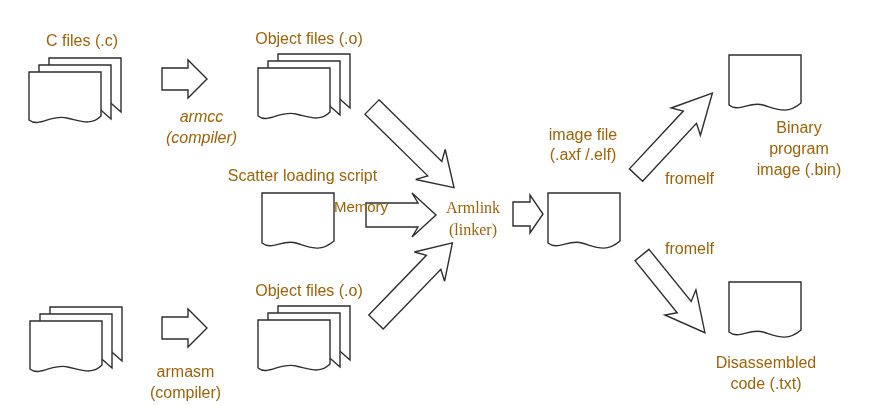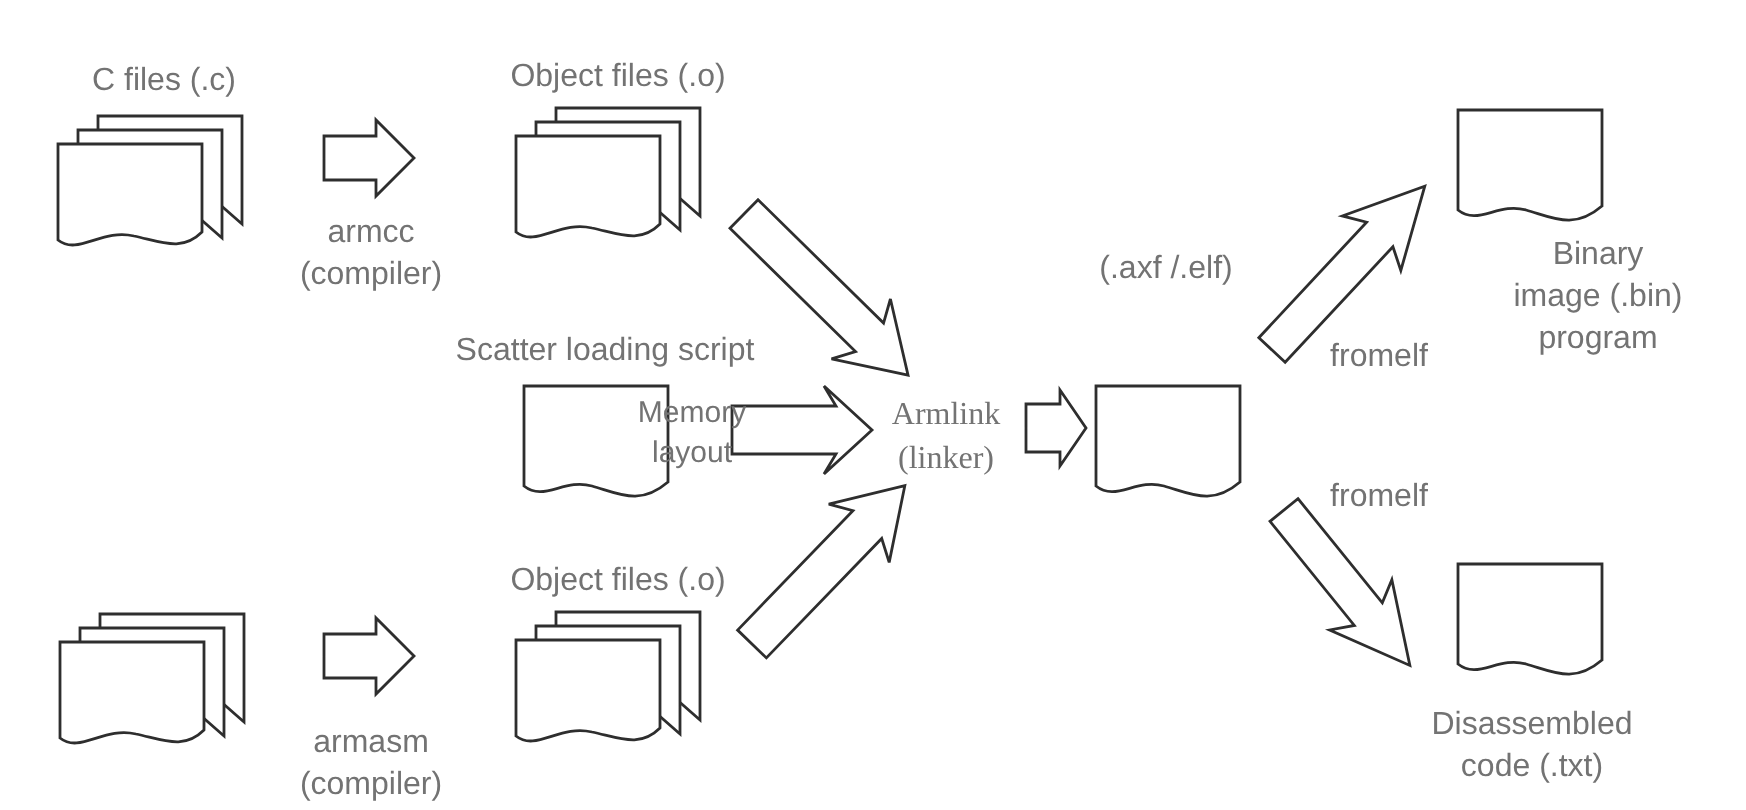--- a/index.html
+++ b/index.html
@@ -10,21 +10,21 @@
     font-family:"Liberation Sans", sans-serif;
     overflow:hidden;
   }
   .shapes{position:absolute;left:0;top:0;}
   .shape{fill:#ffffff;stroke:#2e2e2e;stroke-width:1.4;stroke-linejoin:miter;}
   .label{
     position:absolute;
     text-align:center;
     font-size:16px;
     line-height:21px;
-    color:#737373;
+    color:#a16207;
     white-space:nowrap;
   }
   .ln{display:block;}
   .lh20{line-height:20px;}
   .fs15{font-size:15px;}
 </style>
 </head>
 <body>
 
 <div class="canvas">
@@ -64,55 +64,55 @@
     <path class="shape" d="M0,-10 H83 L77,-21 L110,0 L77,21 L83,10 H0 Z" transform="translate(376,322) rotate(-46)"></path>
 
     <path class="shape" d="M0,-9 H79 L73,-20 L112,0 L73,20 L79,9 H0 Z" transform="translate(636,175) rotate(-47)"></path>
     <path class="shape" d="M0,-9 H67 L61,-20 L100,0 L61,20 L67,9 H0 Z" transform="translate(642,255) rotate(51)"></path>
   </svg>
 
   <div class="label" style="left:22px;top:30px;width:120px;">
     <span class="ln">C files (.c)</span>
   </div>
 
-  <div class="label" style="left:128px;top:106px;width:115px;">
+  <div class="label" style="left:144px;top:106px;width:115px;font-style:italic;">
     <span class="ln">armcc</span>
     <span class="ln">(compiler)</span>
   </div>
 
   <div class="label" style="left:240px;top:28px;width:138px;">
     <span class="ln">Object files (.o)</span>
   </div>
 
   <div class="label" style="left:210px;top:165px;width:185px;">
     <span class="ln">Scatter loading script</span>
   </div>
 
-  <div class="label lh20 fs15" style="left:262px;top:197px;width:74px;padding-left:47px;">
+  <div class="label lh20 fs15" style="left:277px;top:197px;width:74px;padding-left:47px;">
     <span class="ln">Memory</span>
-    <span class="ln">layout</span>
   </div>
 
   <div class="label" style="left:430px;top:197px;width:86px;line-height:22px;font-family:Liberation Serif, serif;">
     <span class="ln">Armlink</span>
     <span class="ln">(linker)</span>
   </div>
 
   <div class="label lh20" style="left:531px;top:125px;width:104px;">
+    <span class="ln">image file</span>
     <span class="ln">(.axf /.elf)</span>
   </div>
 
   <div class="label" style="left:657px;top:168px;width:65px;">
     <span class="ln">fromelf</span>
   </div>
 
   <div class="label" style="left:736px;top:117px;width:126px;">
     <span class="ln">Binary</span>
+    <span class="ln">program</span>
     <span class="ln">image (.bin)</span>
-    <span class="ln">program</span>
   </div>
 
   <div class="label" style="left:657px;top:238px;width:65px;">
     <span class="ln">fromelf</span>
   </div>
 
 
   <div class="label" style="left:128px;top:361px;width:115px;">
     <span class="ln">armasm</span>
     <span class="ln">(compiler)</span>

